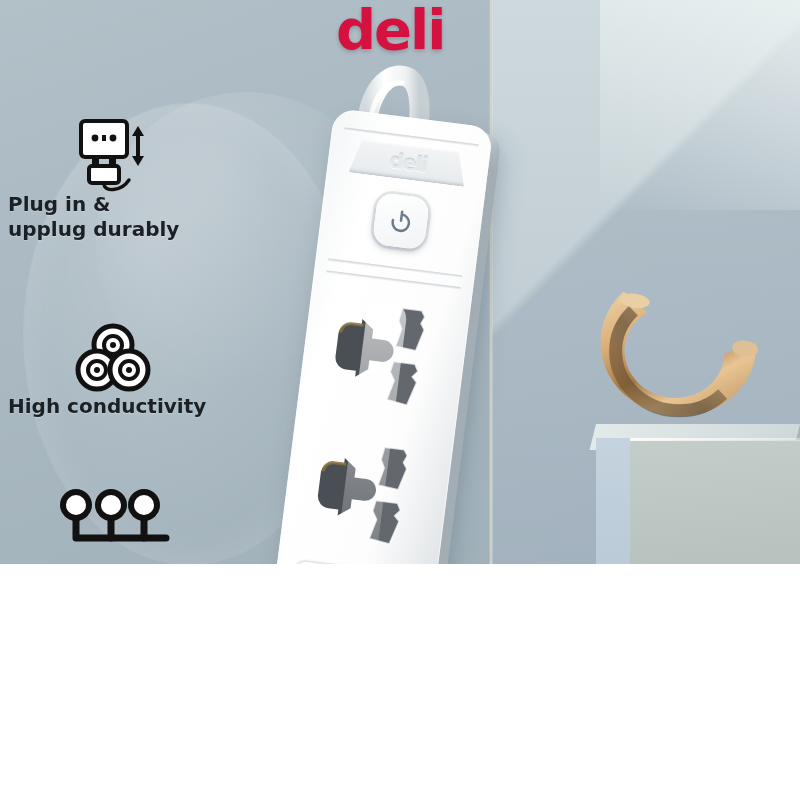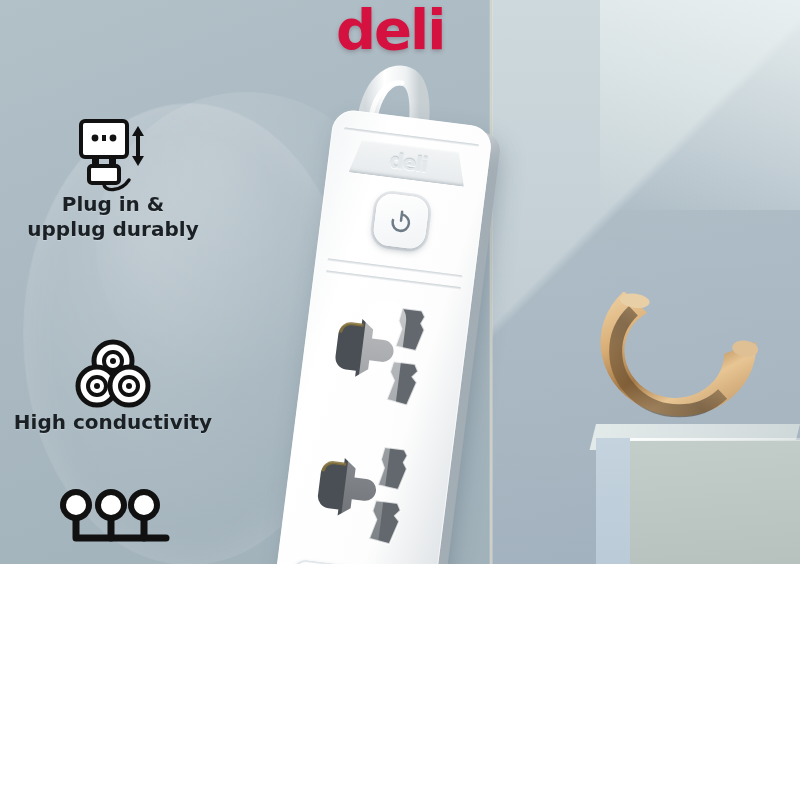--- a/index.html
+++ b/index.html
@@ -103,29 +103,29 @@
 
   
   .logo{
     position:absolute;left:336px;top:2px;width:132px;height:56px;
     font-size:56px;font-weight:700;letter-spacing:-2px;line-height:56px;
     color:#d5123f;font-family:"DejaVu Sans",sans-serif;
     text-shadow:0 2px 4px rgba(60,40,50,.28);
   }
 
   
-  .feature{position:absolute;text-align:center;width:210px;left:8px;color:#1d2326;}
+  .feature{position:absolute;text-align:left;width:210px;left:8px;color:#1d2326;}
   .feature .ficon{height:74px;display:flex;align-items:center;justify-content:center;}
   .feature .flabel{
     font-size:20px;line-height:25px;font-weight:600;color:#1a2024;
     font-family:"DejaVu Sans",sans-serif;white-space:pre-line;
     text-shadow:0 1px 1px rgba(255,255,255,.25);
   }
   #feature-0{top:118px;}
-  #feature-1{top:336px;}
+  #feature-1{top:320px;}
   #feature-2{top:486px;}
 
   
   #strip-wrap{position:absolute;left:318px;top:108px;width:240px;height:640px;}
   .strip-body{
     position:absolute;left:16px;top:10px;width:160px;height:600px;border-radius:22px;
     background:linear-gradient(100deg,#f4f6f7 0%,#ffffff 22%,#fdfdfd 62%,#dfe3e6 92%,#c9cfd4 100%);
     transform:rotate(7.2deg);transform-origin:50% 0%;
     box-shadow:10px 14px 26px rgba(60,76,90,.34), inset 0 0 0 1px rgba(255,255,255,.6);
   }

